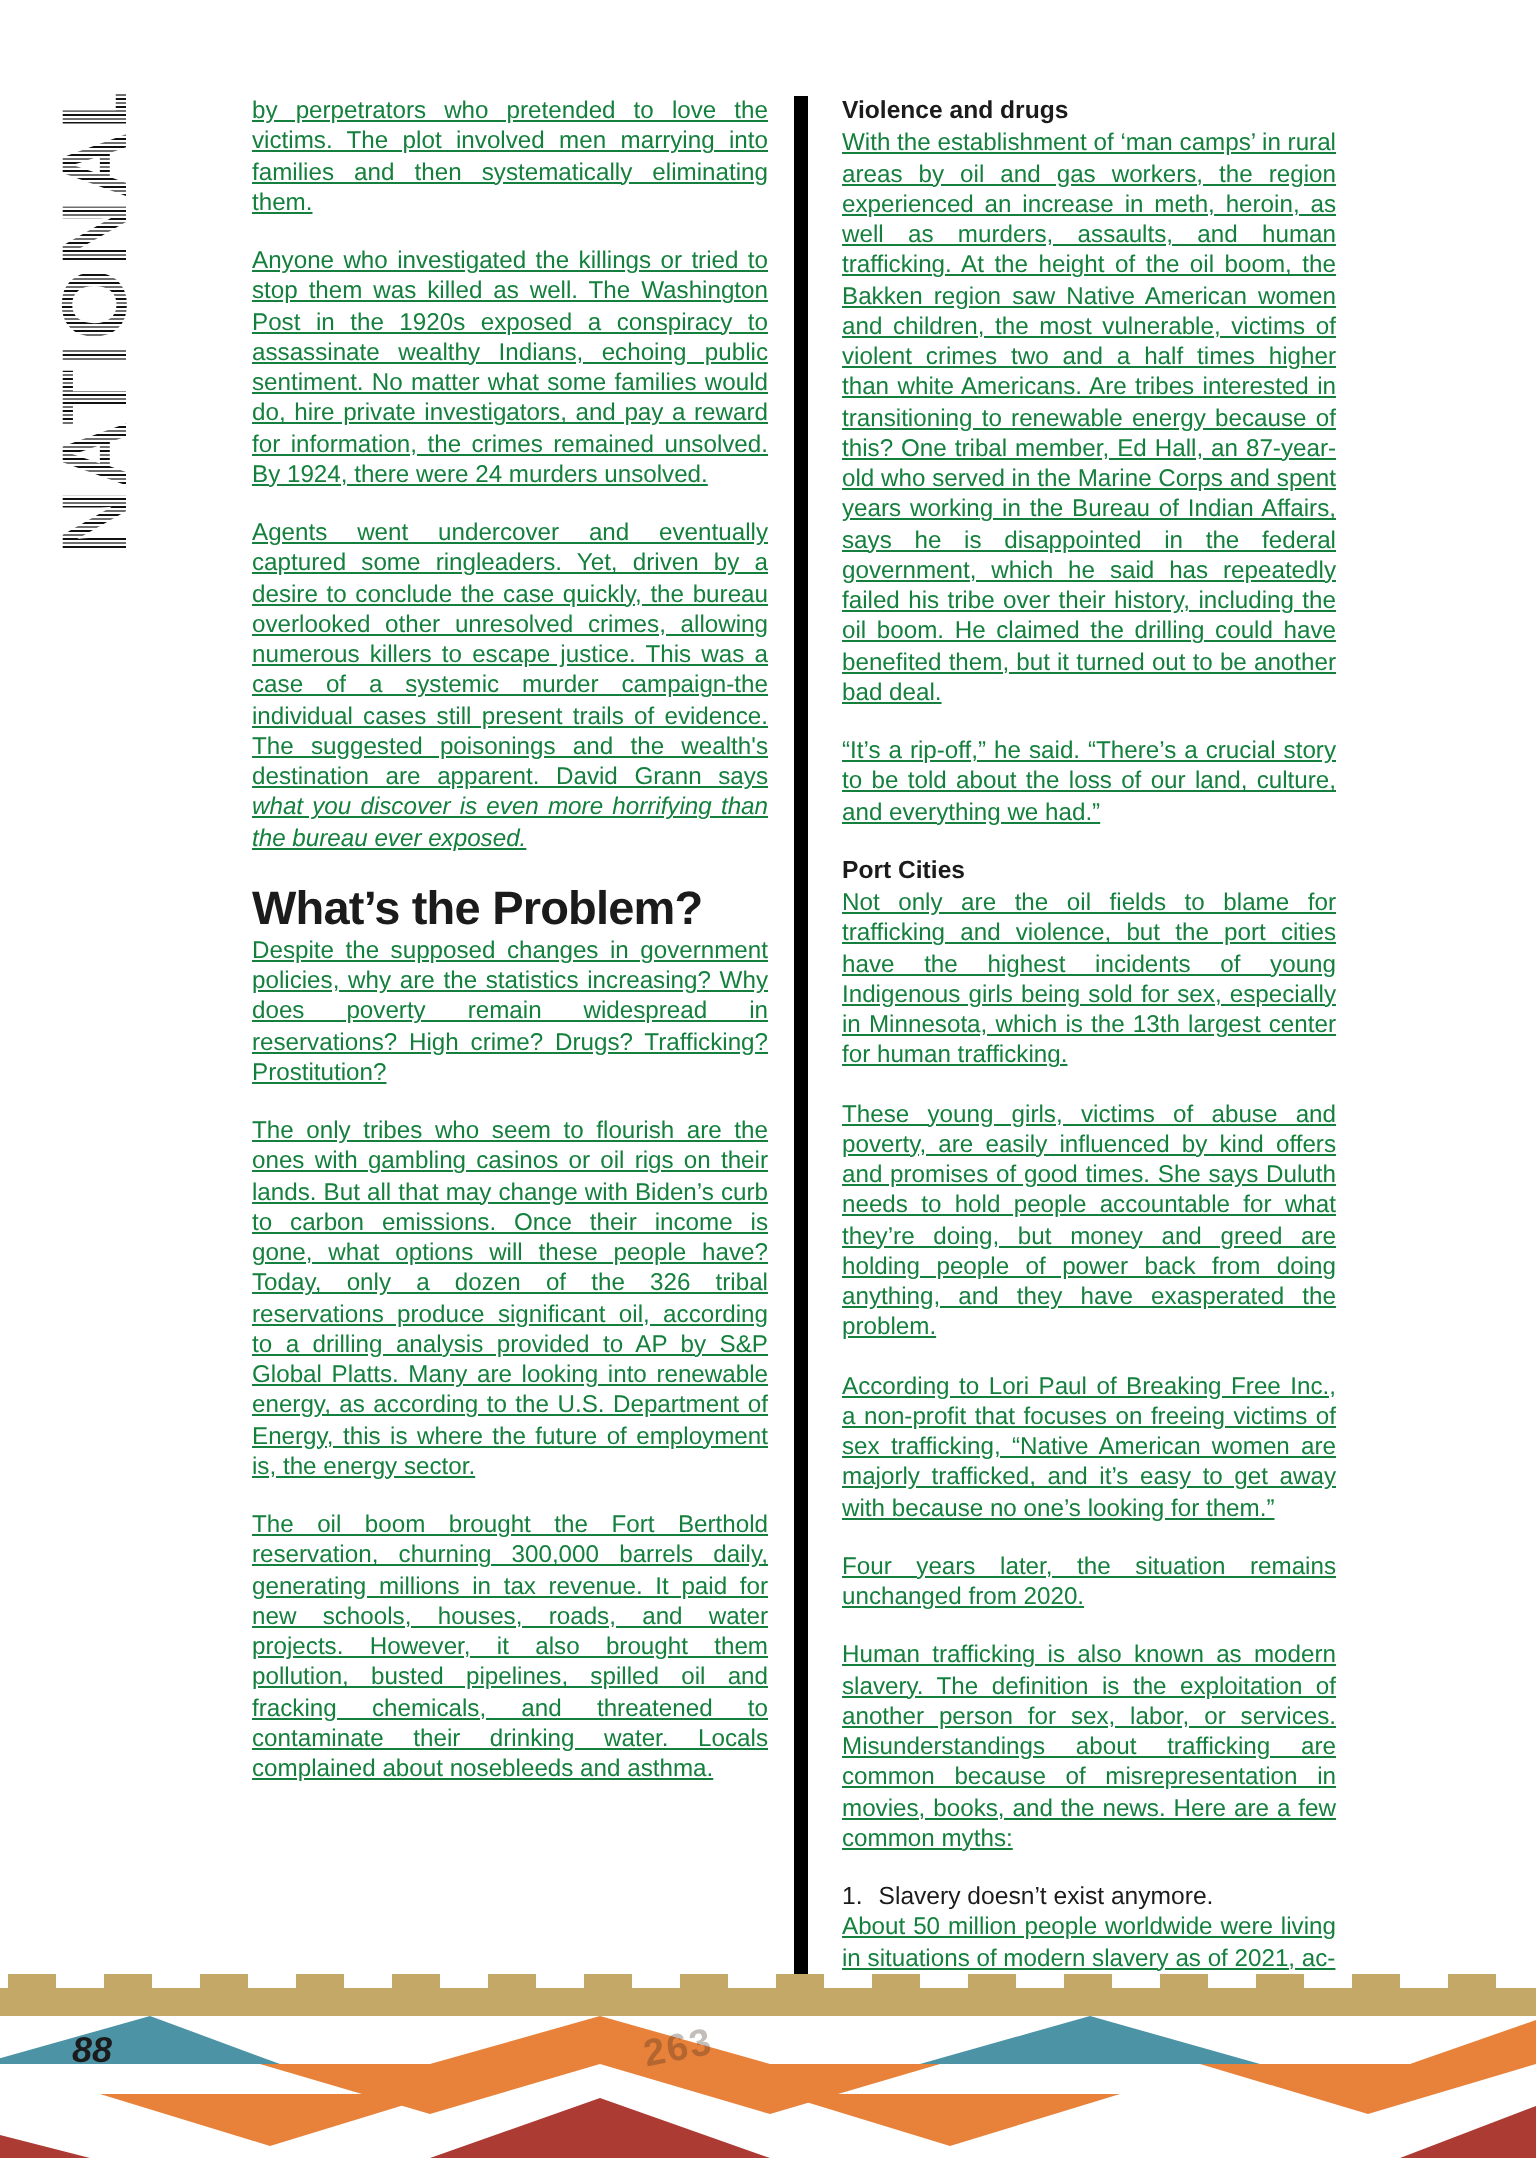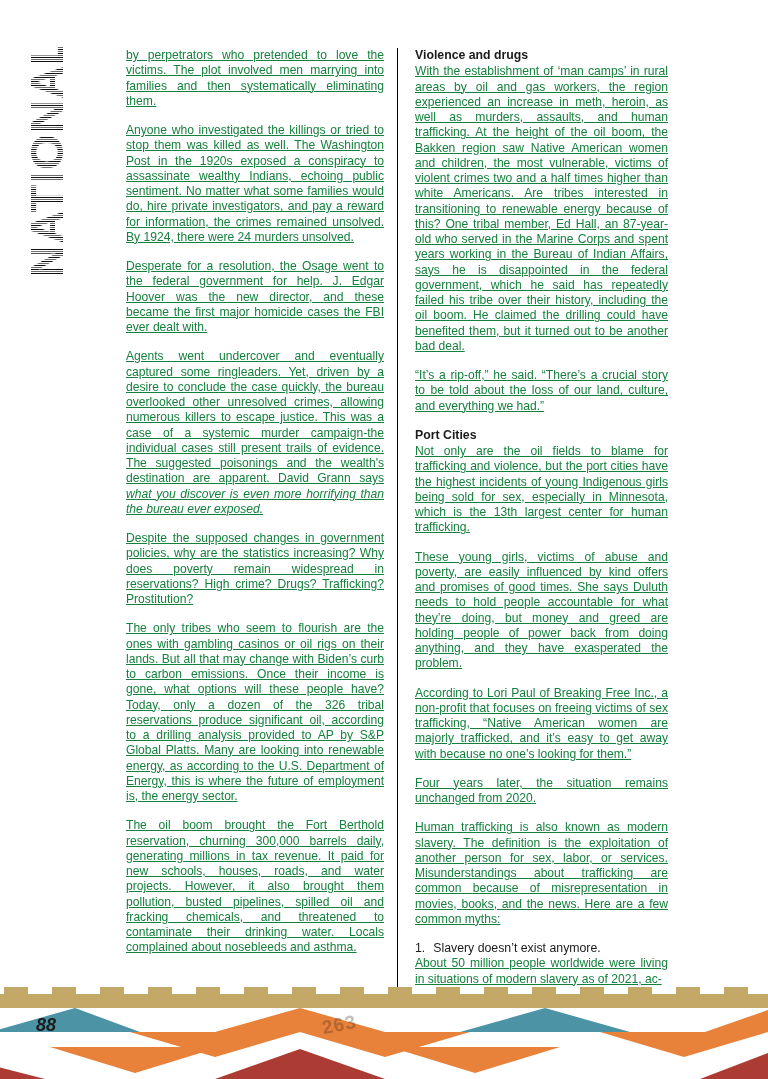--- a/index.html
+++ b/index.html
@@ -60,21 +60,21 @@
     top: 48px;
     width: 562px;
     display: flex;
     gap: 0px;
   }
   .col {
     width: 271px;
     box-sizing: border-box;
   }
   .col-left  { padding-right: 13px; }
-  .col-right { padding-left: 17px; border-left: 1px solid #000000; }
+  .col-right { padding-left: 17px; border-left: 7px solid #000000; }
 
   p.body {
     margin: 0 0 14px 0;
     font-size: 12.1px;
     line-height: 15.25px;
     text-align: justify;
     color: #15803d;
     hyphens: auto;
     text-decoration: underline;
     -webkit-hyphens: auto;
@@ -149,23 +149,23 @@
 
   <div class="side-title-wrap">
     <div class="side-title">NATIONAL</div>
   </div>
 
   <div class="columns">
 
     <div class="col col-left">
       <p class="body">by perpetrators who pretended to love the victims. The plot involved men marrying into families and then systematically eliminating them.</p>
       <p class="body">Anyone who investigated the killings or tried to stop them was killed as well. The Washington Post in the 1920s exposed a conspiracy to assassinate wealthy Indians, echoing public sentiment. No matter what some families would do, hire private investigators, and pay a reward for information, the crimes remained unsolved. By 1924, there were 24 murders unsolved.</p>
-      <p class="body">Desperate for a resolution, the Osage went to the federal government for help. J. Edgar Hoover was the new director, and these became the first major homicide cases the FBI ever dealt with.</p>
       <p class="body"><span>Agents went undercover and eventually captured some ringleaders. Yet, driven by a desire to conclude the case quickly, the bureau overlooked other unresolved crimes, allowing numerous killers to escape justice. This was a case of a systemic murder campaign-the individual cases still present trails of evidence. The suggested poisonings and the wealth's destination are apparent. David Grann says </span><em class="ital">what you discover is even more horrifying than the bureau ever exposed.</em></p>
 
+      <h2 class="main-head">What’s the Problem?</h2>
       <p class="body">Despite the supposed changes in government policies, why are the statistics increasing? Why does poverty remain widespread in reservations? High crime? Drugs? Trafficking? Prostitution?</p>
       <p class="body">The only tribes who seem to flourish are the ones with gambling casinos or oil rigs on their lands. But all that may change with Biden’s curb to carbon emissions. Once their income is gone, what options will these people have? Today, only a dozen of the 326 tribal reservations produce significant oil, according to a drilling analysis provided to AP by S&amp;P Global Platts. Many are looking into renewable energy, as according to the U.S. Department of Energy, this is where the future of employment is, the energy sector.</p>
       <p class="body">The oil boom brought the Fort Berthold reservation, churning 300,000 barrels daily, generating millions in tax revenue. It paid for new schools, houses, roads, and water projects. However, it also brought them pollution, busted pipelines, spilled oil and fracking chemicals, and threatened to contaminate their drinking water. Locals complained about nosebleeds and asthma.</p>
     </div>
 
     <div class="col col-right">
       <h3 class="sub-head">Violence and drugs</h3>
       <p class="body">With the establishment of ‘man camps’ in rural areas by oil and gas workers, the region experienced an increase in meth, heroin, as well as murders, assaults, and human trafficking. At the height of the oil boom, the Bakken region saw Native American women and children, the most vulnerable, victims of violent crimes two and a half times higher than white Americans. Are tribes interested in transitioning to renewable energy because of this? One tribal member, Ed Hall, an 87-year-old who served in the Marine Corps and spent years working in the Bureau of Indian Affairs, says he is disappointed in the federal government, which he said has repeatedly failed his tribe over their history, including the oil boom. He claimed the drilling could have benefited them, but it turned out to be another bad deal.</p>
       <p class="body">“It’s a rip-off,” he said. “There’s a crucial story to be told about the loss of our land, culture, and everything we had.”</p>
 

